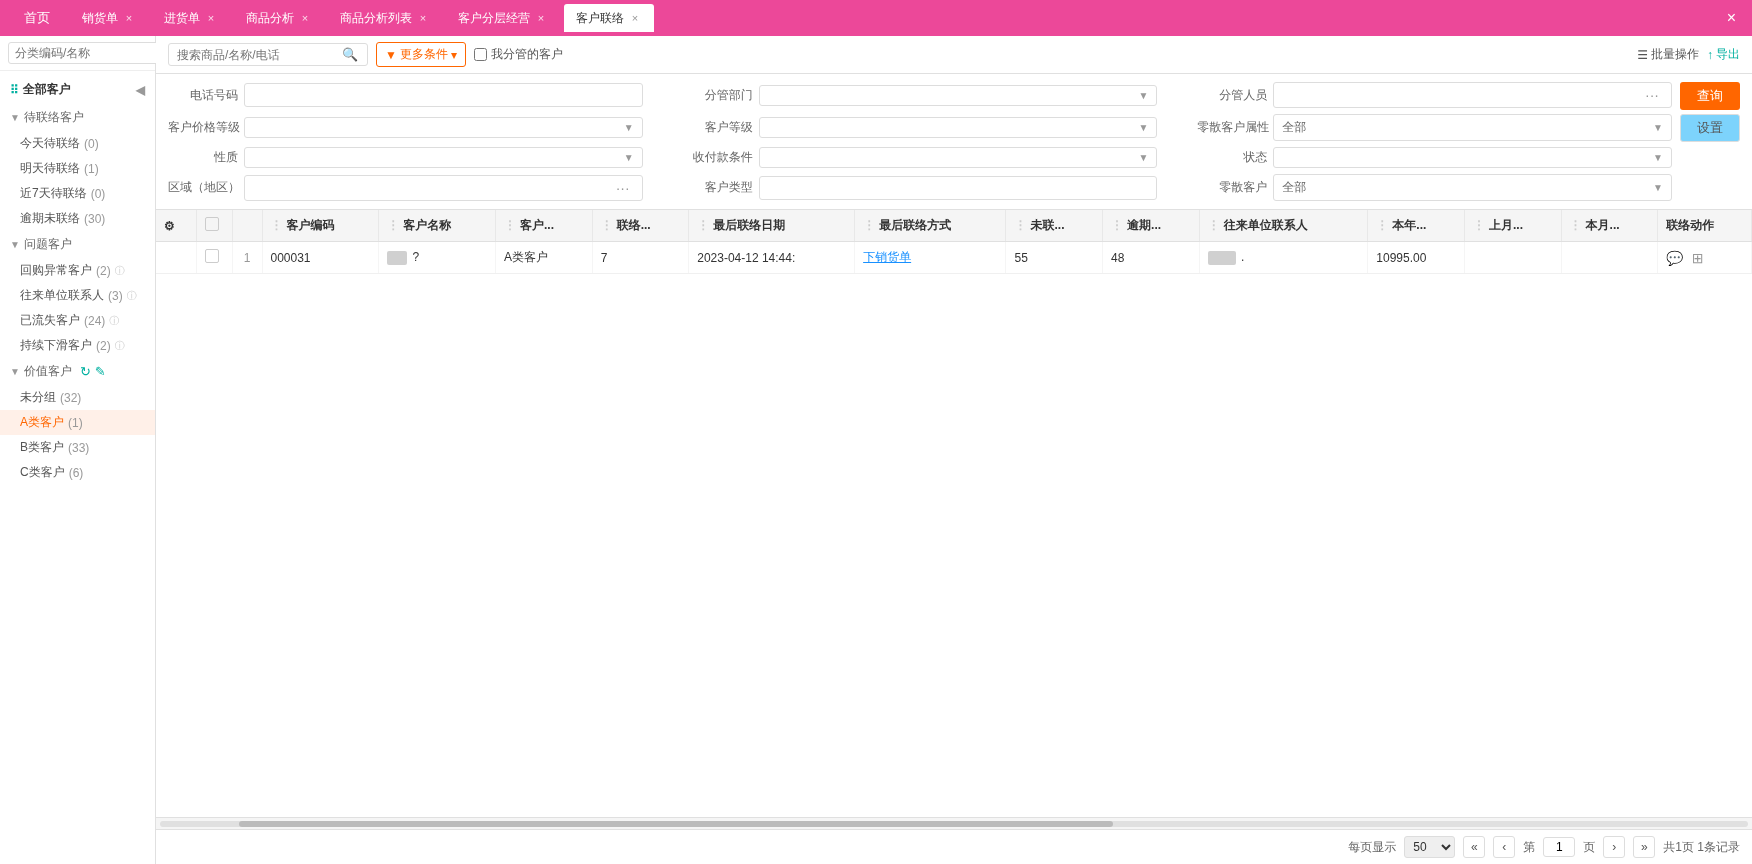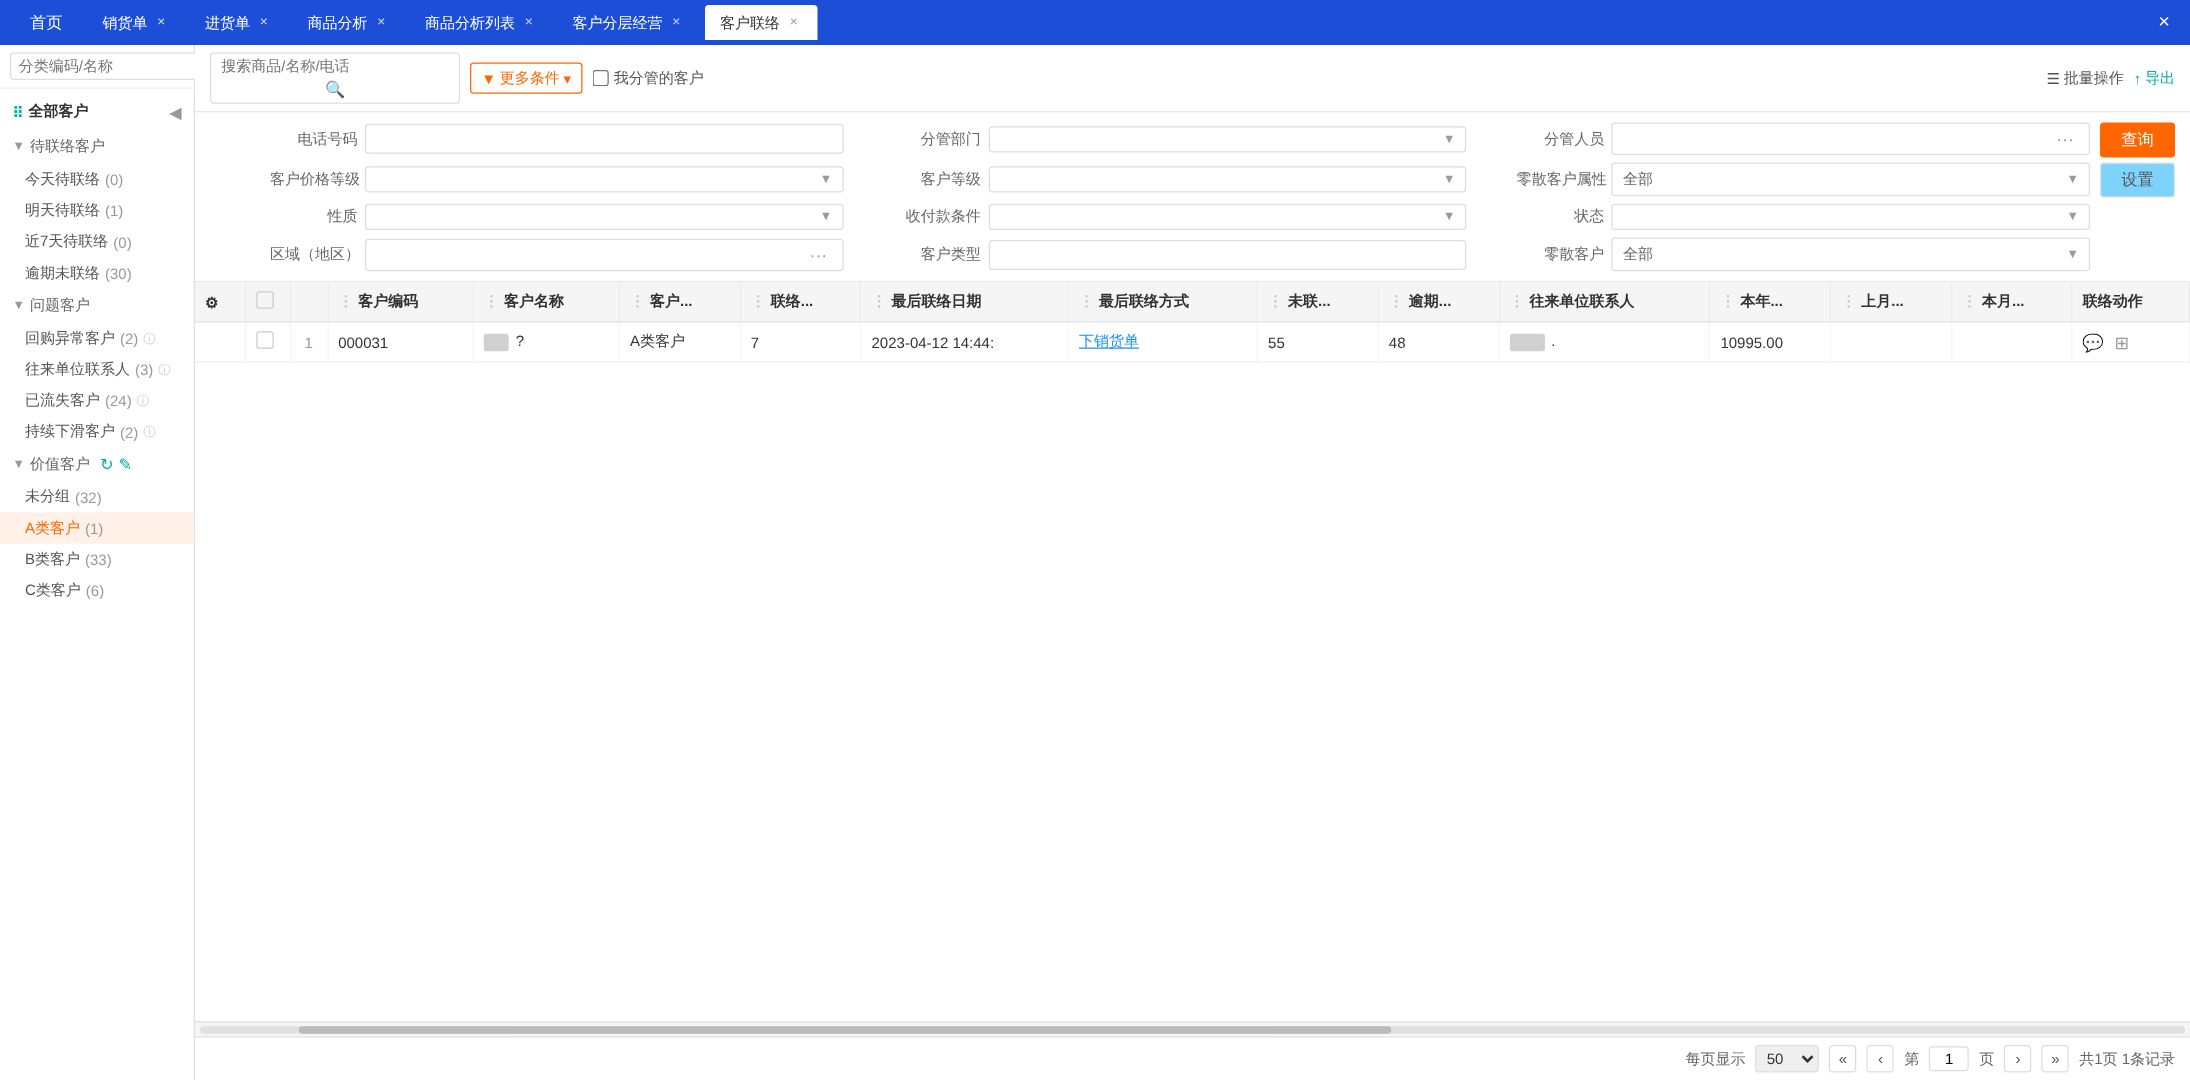--- a/index.html
+++ b/index.html
@@ -1,20 +1,20 @@
 <!DOCTYPE html>
 <html><head>
   <meta charset="utf-8">
   <style>
     * { box-sizing: border-box; margin: 0; padding: 0; font-family: 'Microsoft YaHei', Arial, sans-serif; font-size: 12px; }
     body { background: #f5f5f5; overflow: hidden; width: 1752px; height: 864px; }
 
     
     .top-nav {
-      display: flex; align-items: center; background: #1d4ed8; height: 36px; padding: 0 8px;
+      display: flex; align-items: center; background: #ec4899; height: 36px; padding: 0 8px;
       gap: 4px;
     }
     .nav-item {
       display: flex; align-items: center; padding: 0 12px; height: 28px; color: white;
       font-size: 13px; cursor: pointer; border-radius: 3px 3px 0 0; gap: 4px;
     }
     .nav-item.active { background: white; color: #333; }
     .nav-close {
       font-size: 11px; color: rgba(255,255,255,0.8); cursor: pointer;
       width: 14px; height: 14px; display: flex; align-items: center; justify-content: center;
@@ -67,21 +67,21 @@
       flex: 1; display: flex; flex-direction: column; background: #f5f5f5; overflow: hidden;
     }
 
     
     .toolbar {
       display: flex; align-items: center; padding: 6px 12px; background: white;
       border-bottom: 1px solid #e0e0e0; gap: 8px;
     }
     .search-box {
       display: flex; align-items: center; border: 1px solid #ddd; border-radius: 3px;
-      padding: 3px 8px; width: 200px; gap: 4px; flex-direction: column;
+      padding: 3px 8px; width: 200px; gap: 4px;
     }
     .search-box input { border: none; outline: none; flex: 1; font-size: 12px; color: #666; }
     .search-icon { color: #00b0a0; font-size: 13px; cursor: pointer; }
     .filter-btn {
       display: flex; align-items: center; gap: 3px; color: #ff6600; cursor: pointer;
       font-size: 12px; padding: 3px 8px; border: 1px solid #ff6600; border-radius: 3px;
     }
     .checkbox-label { display: flex; align-items: center; gap: 4px; color: #555; cursor: pointer; font-size: 12px; }
     .toolbar-right { margin-left: auto; display: flex; gap: 8px; align-items: center; }
     .batch-op-btn {
@@ -89,21 +89,21 @@
     }
     .export-btn {
       display: flex; align-items: center; gap: 3px; color: #00b0a0; cursor: pointer; font-size: 12px;
     }
 
     
     .filter-panel {
       background: white; border-bottom: 1px solid #e0e0e0; padding: 8px 12px;
     }
     .filter-row {
-      display: flex; align-items: center; gap: 0; margin-bottom: 6px; margin-left: 48px;
+      display: flex; align-items: center; gap: 0; margin-bottom: 6px;
     }
     .filter-row:last-child { margin-bottom: 0; }
     .filter-item {
       display: flex; align-items: center; flex: 1; gap: 6px; min-width: 0;
     }
     .filter-label { color: #666; white-space: nowrap; width: 70px; text-align: right; flex-shrink: 0; }
     .filter-input {
       flex: 1; border: 1px solid #ddd; border-radius: 3px; padding: 4px 8px;
       font-size: 12px; color: #666; min-width: 0;
     }

